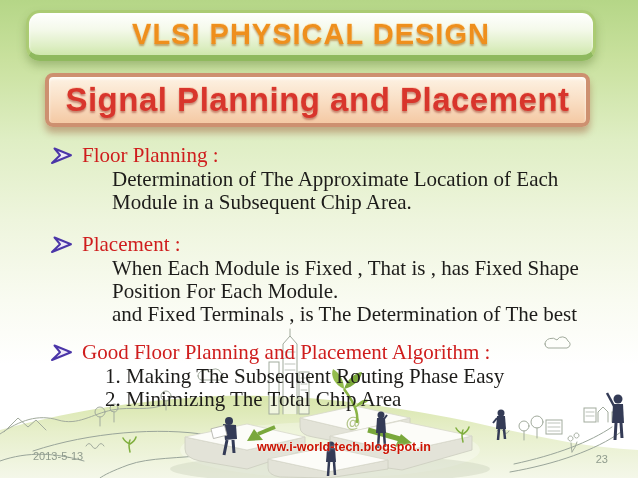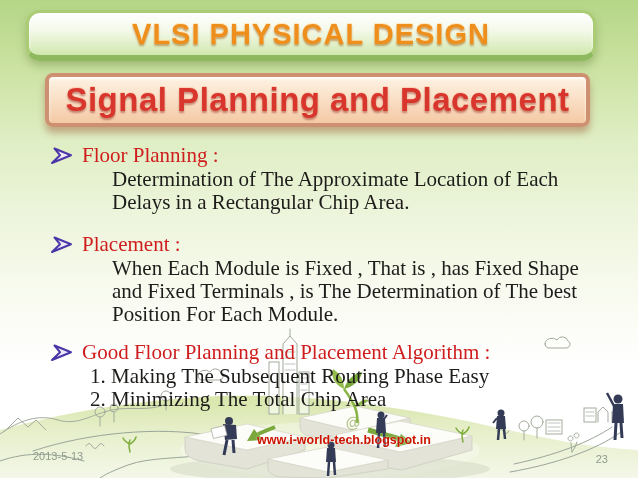--- a/index.html
+++ b/index.html
@@ -32,24 +32,24 @@
   }
   .content{
     position:absolute;left:50px;top:142px;right:14px;z-index:3;
     font-family:"Liberation Serif", serif;font-size:21px;color:#1d1c1a;
   }
   .section.s2{margin-top:17px;}
   .section.s3{margin-top:13px;}
   .heading{display:flex;align-items:center;gap:8px;color:var(--heading-red,#cf1d1d);line-height:26px;white-space:nowrap;}
   .bullet-icon{flex:0 0 auto;display:inline-flex;transform:translateY(1px);}
   .lines{margin-left:62px;line-height:23px;}
-  .section.numbered .lines{margin-left:40px;}
+  .section.numbered .lines{margin-left:55px;}
   .line{white-space:nowrap;}
   .footer-date{position:absolute;left:33px;bottom:16px;font-size:11px;color:var(--footer-grey,#8f9b8d);z-index:4;}
-  .footer-url{position:absolute;left:257px;bottom:31px;font-size:12.5px;font-weight:bold;color:var(--url-red,#cc1403);z-index:4;text-shadow:0 0 2px rgba(255,255,255,.85);}
+  .footer-url{position:absolute;left:257px;bottom:24px;font-size:12.5px;font-weight:bold;color:var(--url-red,#cc1403);z-index:4;text-shadow:0 0 2px rgba(255,255,255,.85);}
   .footer-page{position:absolute;right:30px;bottom:13px;font-size:11px;color:var(--footer-grey,#8f9b8d);z-index:4;text-align:center;}
   .illus{position:absolute;left:0;bottom:0;width:638px;height:150px;z-index:1;}
 </style>
 </head>
 <body style="--title-orange: #ee8f1d; --subtitle-red: #d8352c; --heading-red: #cf1d1d; --url-red: #cc1403; --footer-grey: #8f9b8d; --bullet-purple: #4b36a8; --banner-green-border: #abcb74; --banner-peach-border: #cd9070; --background-green: #b5d687;">
 
 <div class="banner-title">
   <span class="t">VLSI PHYSICAL DESIGN</span>
 </div>
 
@@ -187,37 +187,37 @@
     <div class="heading">
       <span class="bullet-icon">
         <svg width="24" height="18" viewBox="0 0 24 18">
             <path d="M2 16 L21 8.2 L4.5 1.5 L10 8.2 Z" fill="#efeaf8" stroke="#4b36a8" stroke-width="2" stroke-linejoin="round"></path>
           </svg>
       </span>
       <span>Floor Planning :</span>
     </div>
     <div class="lines">
       <div class="line">Determination of The Approximate Location of Each</div>
-      <div class="line">Delays in a Rectangular Chip Area.</div>
+      <div class="line">Module in a Subsequent Chip Area.</div>
     </div>
   </div>
 
   <div class="section s2">
     <div class="heading">
       <span class="bullet-icon">
         <svg width="24" height="18" viewBox="0 0 24 18">
             <path d="M2 16 L21 8.2 L4.5 1.5 L10 8.2 Z" fill="#efeaf8" stroke="#4b36a8" stroke-width="2" stroke-linejoin="round"></path>
           </svg>
       </span>
       <span>Placement :</span>
     </div>
     <div class="lines">
       <div class="line">When Each Module is Fixed , That is , has Fixed Shape</div>
+      <div class="line">Position For Each Module.</div>
       <div class="line">and Fixed Terminals , is The Determination of The best</div>
-      <div class="line">Position For Each Module.</div>
     </div>
   </div>
 
   <div class="section s3 numbered">
     <div class="heading">
       <span class="bullet-icon">
         <svg width="24" height="18" viewBox="0 0 24 18">
             <path d="M2 16 L21 8.2 L4.5 1.5 L10 8.2 Z" fill="#efeaf8" stroke="#4b36a8" stroke-width="2" stroke-linejoin="round"></path>
           </svg>
       </span>

